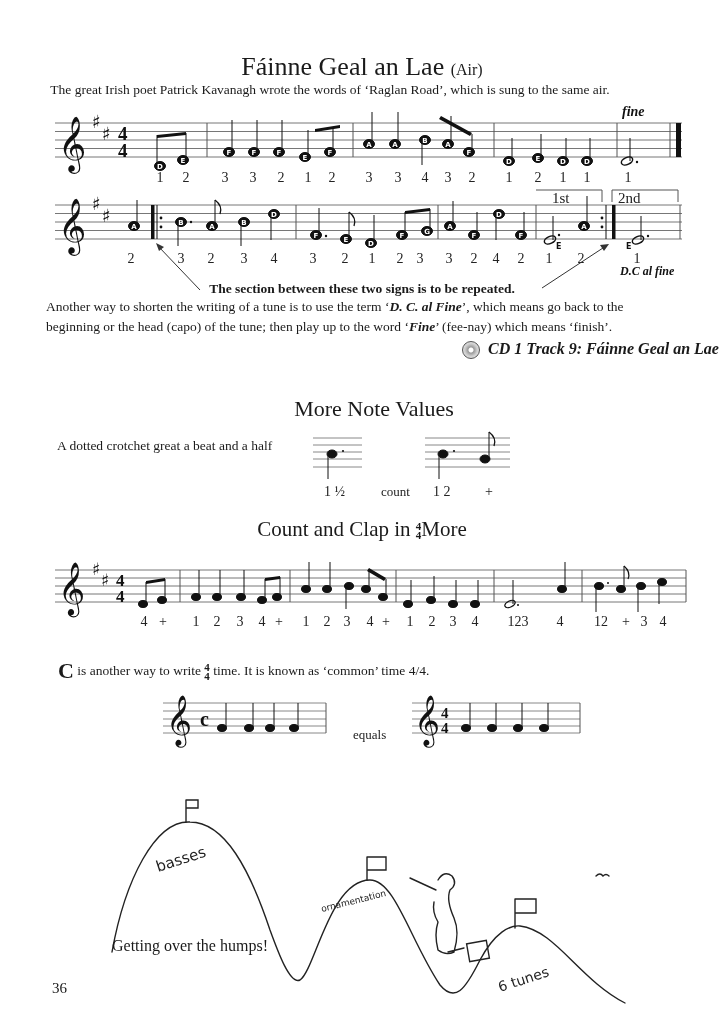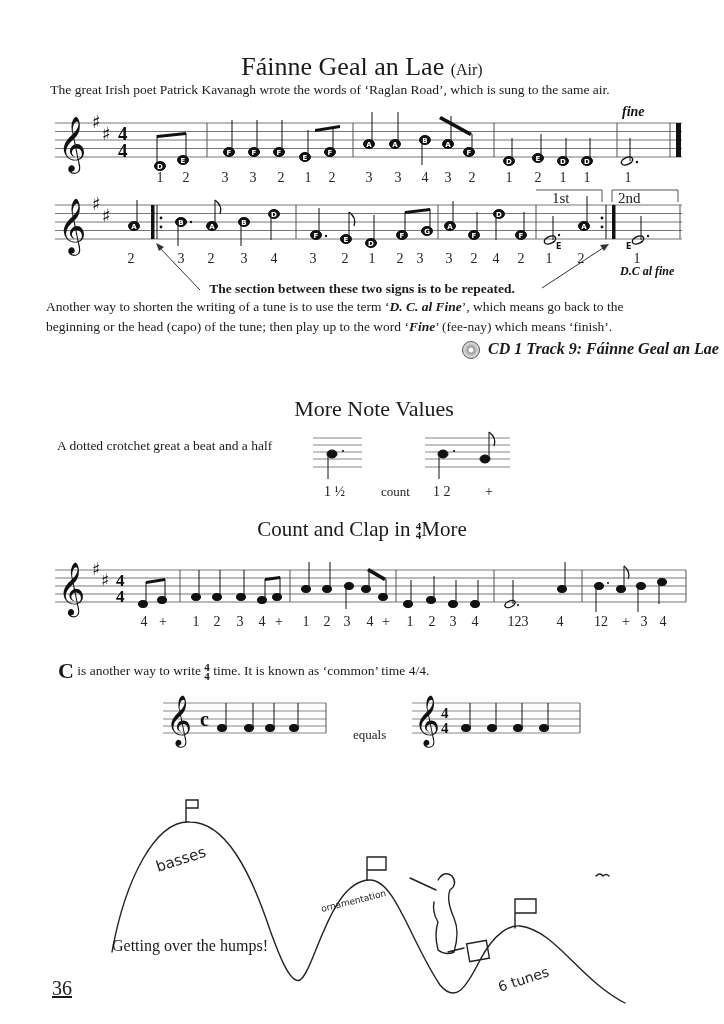--- a/index.html
+++ b/index.html
@@ -456,13 +456,13 @@
     <rect x="468" y="942" width="20" height="18" transform="rotate(-10 478 951)"></rect>
   </g>
   <g font-family="DejaVu Sans, sans-serif" fill="#222">
     <text x="158" y="872" font-size="15" transform="rotate(-18 158 872)">basses</text>
     <text x="322" y="912" font-size="9" transform="rotate(-14 322 912)">ornamentation</text>
     <text x="500" y="992" font-size="14" transform="rotate(-18 500 992)">6 tunes</text>
   </g>
 </svg>
 <div class="abs body-text" style="top:936px; left:112px; font-size:16px;">Getting over the humps!</div>
 
-<div class="abs body-text" style="top:978px; left:52px; font-size:20px;text-decoration:underline;">36</div>
+<div class="abs body-text" style="top:978px; left:52px; font-size:15px;">36</div>
 
 </body></html>

